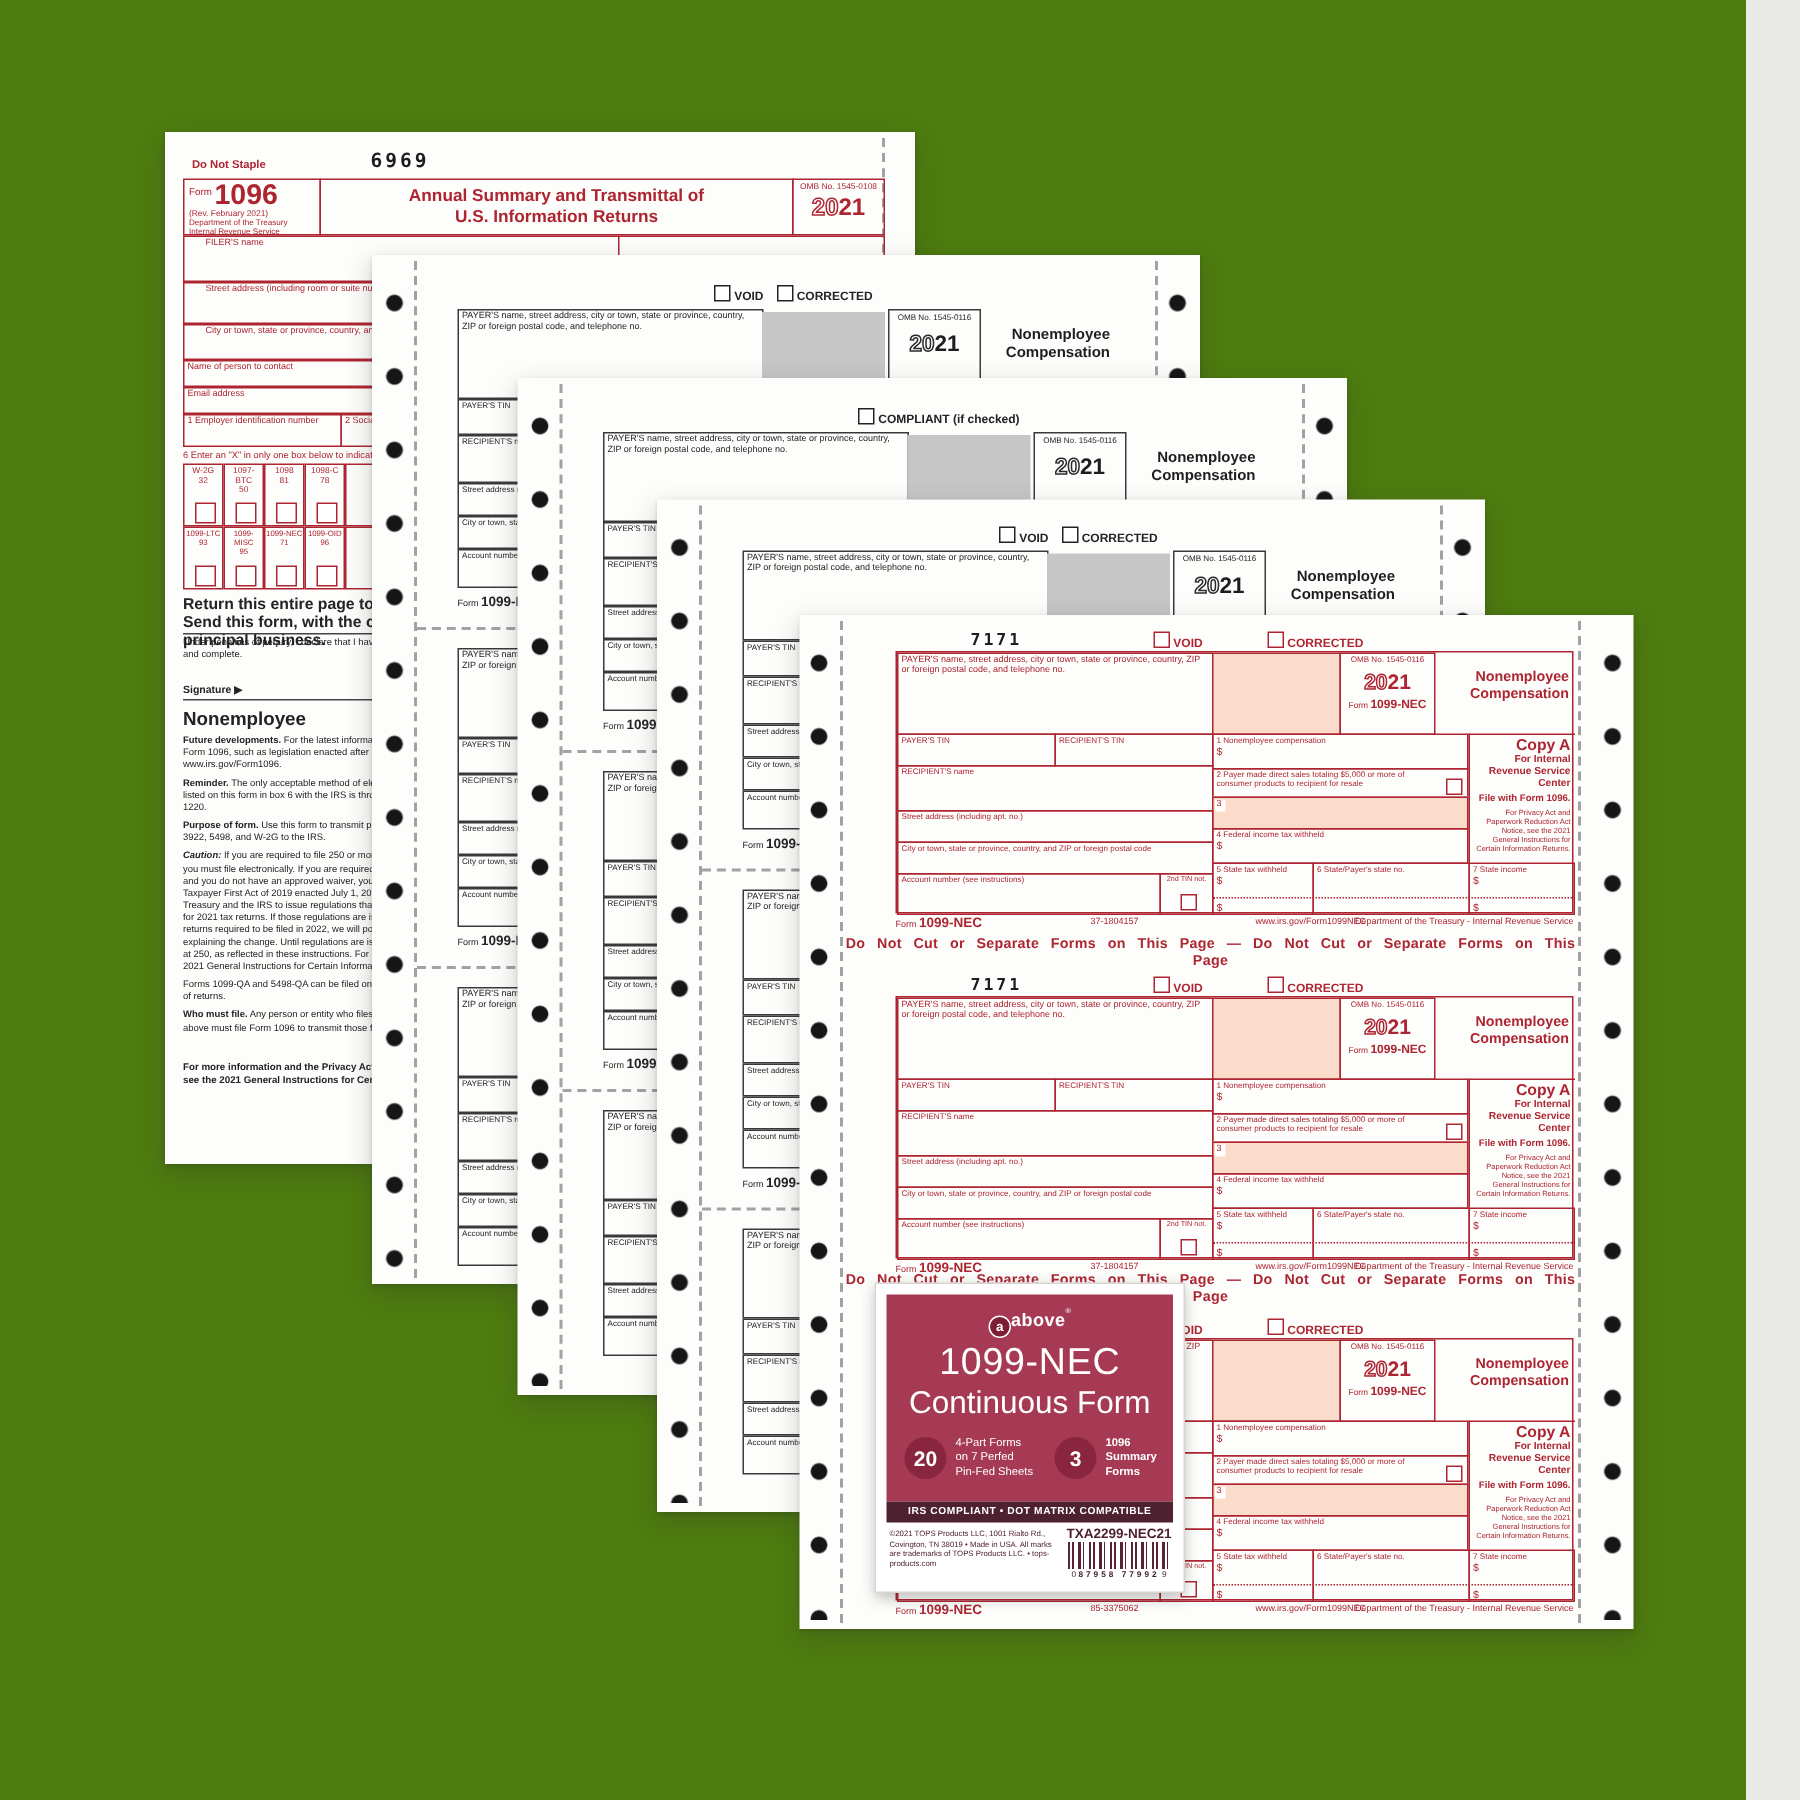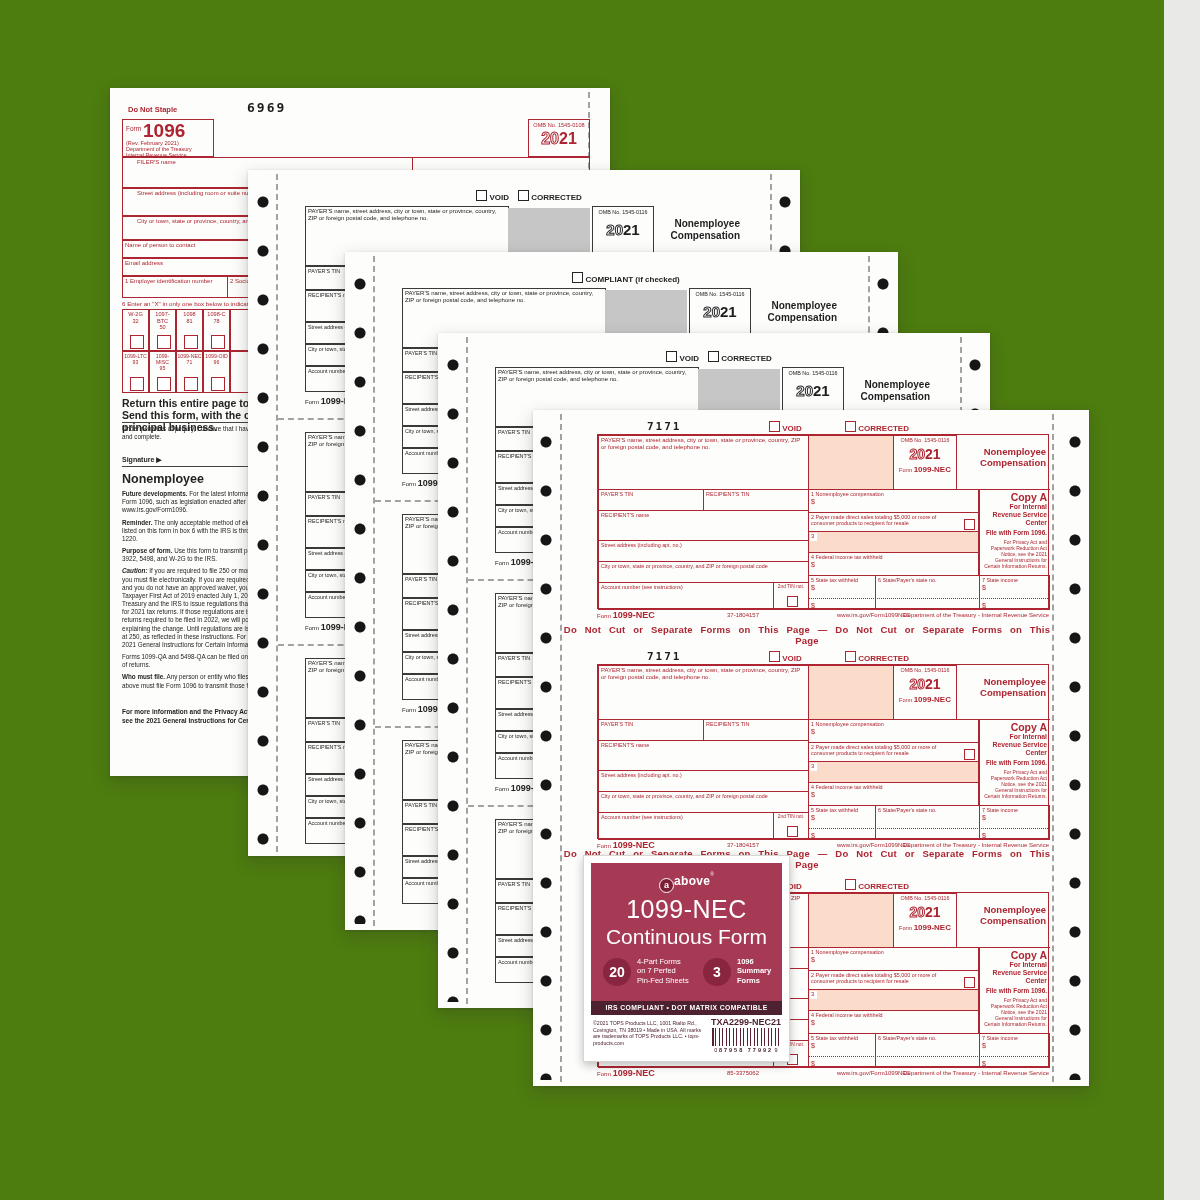--- a/index.html
+++ b/index.html
@@ -48,20 +48,24 @@
     <div class="abs red" style="left:18px;top:17px;font-size:7.5px;font-weight:bold;">Do Not Staple</div>
     <div class="abs ocr" style="left:100px;top:12px;font-size:13px;margin-left:37px;">6969</div>
 
     <div class="bx" style="left:12px;top:31px;width:92px;height:38px;">
       <span class="abs red" style="left:3px;top:5px;font-size:6.5px;">Form</span>
       <span class="abs red" style="left:20px;top:0px;font-size:19px;font-weight:bold;">1096</span>
       <span class="abs red" style="left:3px;top:20px;font-size:5.6px;">(Rev. February 2021)</span>
       <span class="abs red pre" style="left:3px;top:27px;font-size:5.4px;line-height:1.1;">Department of the Treasury
 Internal Revenue Service</span>
     </div>
+    <div class="bx" style="left:103px;top:31px;width:316px;height:38px;">
+      <div class="red pre" style="font-size:11.5px;font-weight:bold;text-align:center;line-height:1.2;padding-top:5px;">Annual Summary and Transmittal of
+U.S. Information Returns</div>
+    </div>
     <div class="bx" style="left:418px;top:31px;width:62px;height:38px;">
       <div class="red" style="font-size:5.6px;text-align:center;padding-top:2px;">OMB No. 1545-0108</div>
       <div style="text-align:center;font-size:16px;margin-top:2px;"><span class="y20">20</span><span class="y21">21</span></div>
     </div>
 
     <div class="bx" style="left:12px;top:69px;width:468px;height:31px;">
       <span class="lab red" style="padding-left:14px;">FILER'S name</span>
     </div>
     <div class="abs" style="left:302px;top:69px;width:0;height:31px;border-left:1px solid var(--red);"></div>
     <div class="bx" style="left:12px;top:100px;width:468px;height:28px;">

